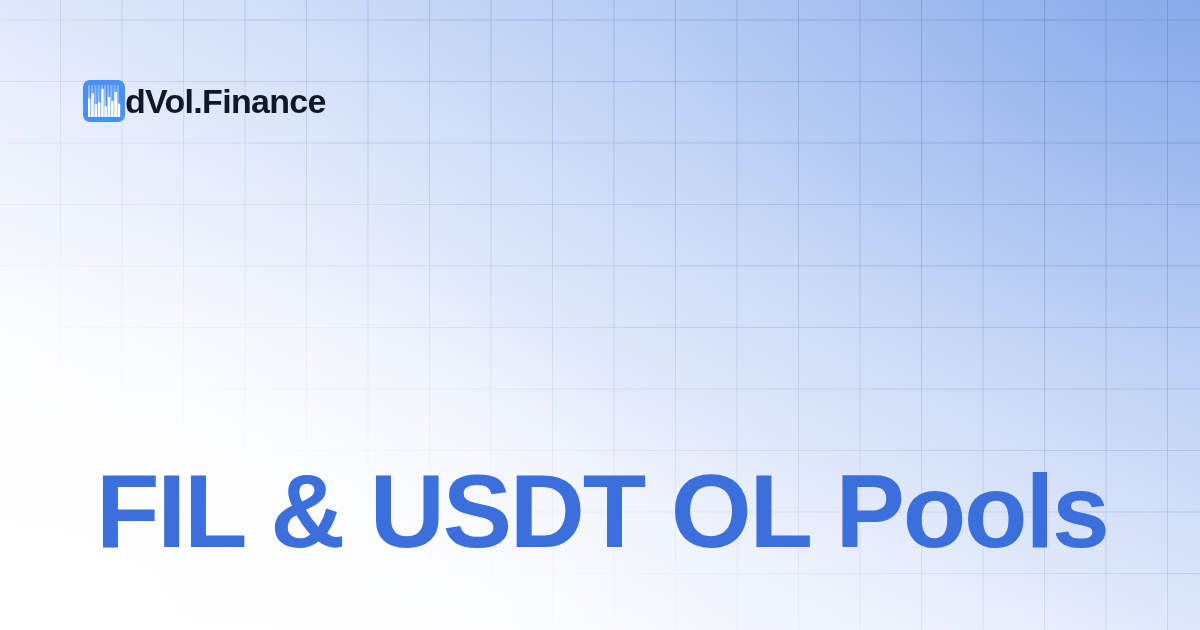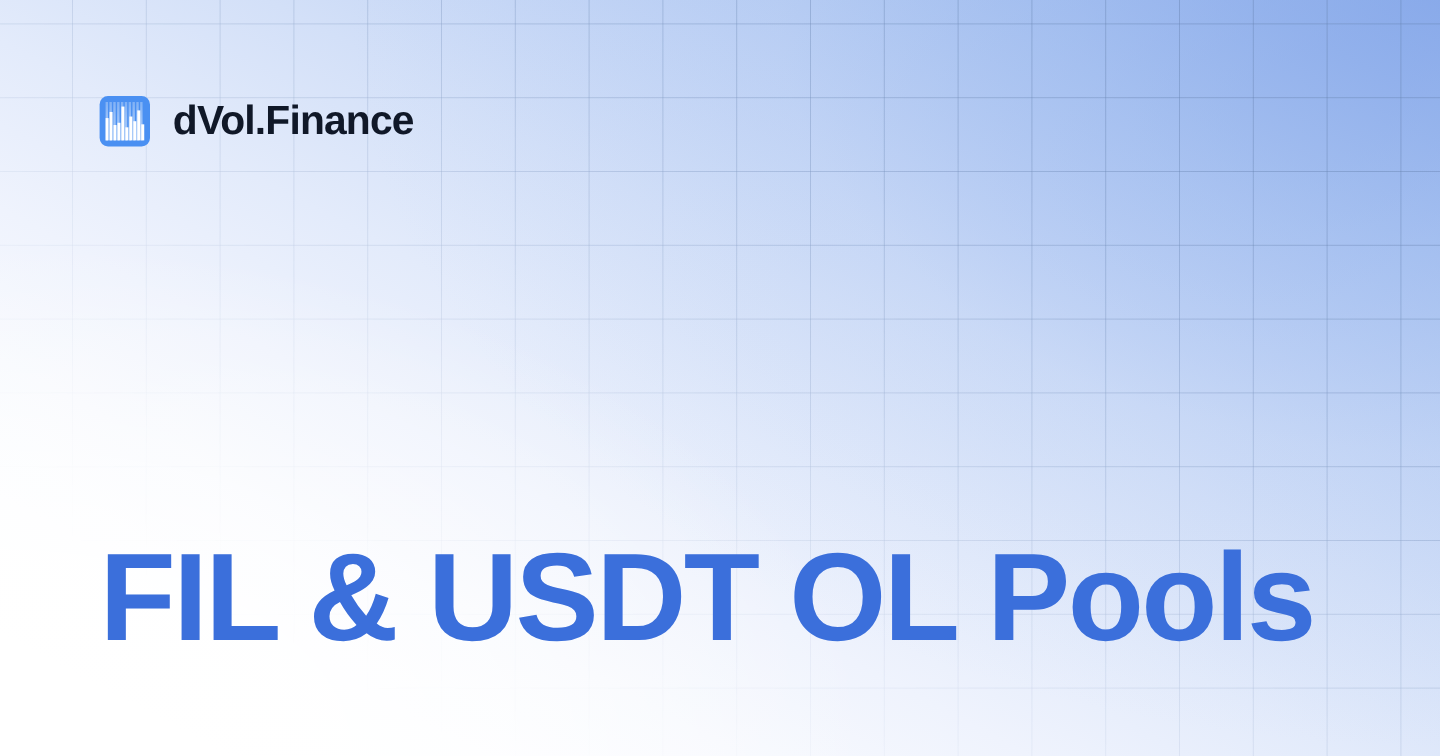--- a/index.html
+++ b/index.html
@@ -115,21 +115,20 @@
     z-index: 10;
   }
 
   
   .brand {
     position: absolute;
     left: 83px;
     top: 80px;
     display: flex;
     align-items: center;
-    gap: 19px;
   }
 
   .brand-mark {
     width: 42px;
     height: 42px;
     border-radius: 7px;
     background: #4a90f2;
     display: block;
     flex: 0 0 auto;
     overflow: hidden;
@@ -156,21 +155,21 @@
     position: absolute;
     left: 83px;
     top: 443px;
     width: 1040px;
     font-family: "Liberation Sans", sans-serif;
     font-size: 104px;
     font-weight: bold;
     letter-spacing: -2.2px;
     line-height: 1.06;
     color: #3b6fdb;
-    margin: 0;
+    margin: 13px;
     white-space: nowrap;
   }
 </style>
 </head>
 <body>
 
 <div class="og-card">
 
   <div class="bg-base"></div>
   <div class="bg-gradient"></div>

